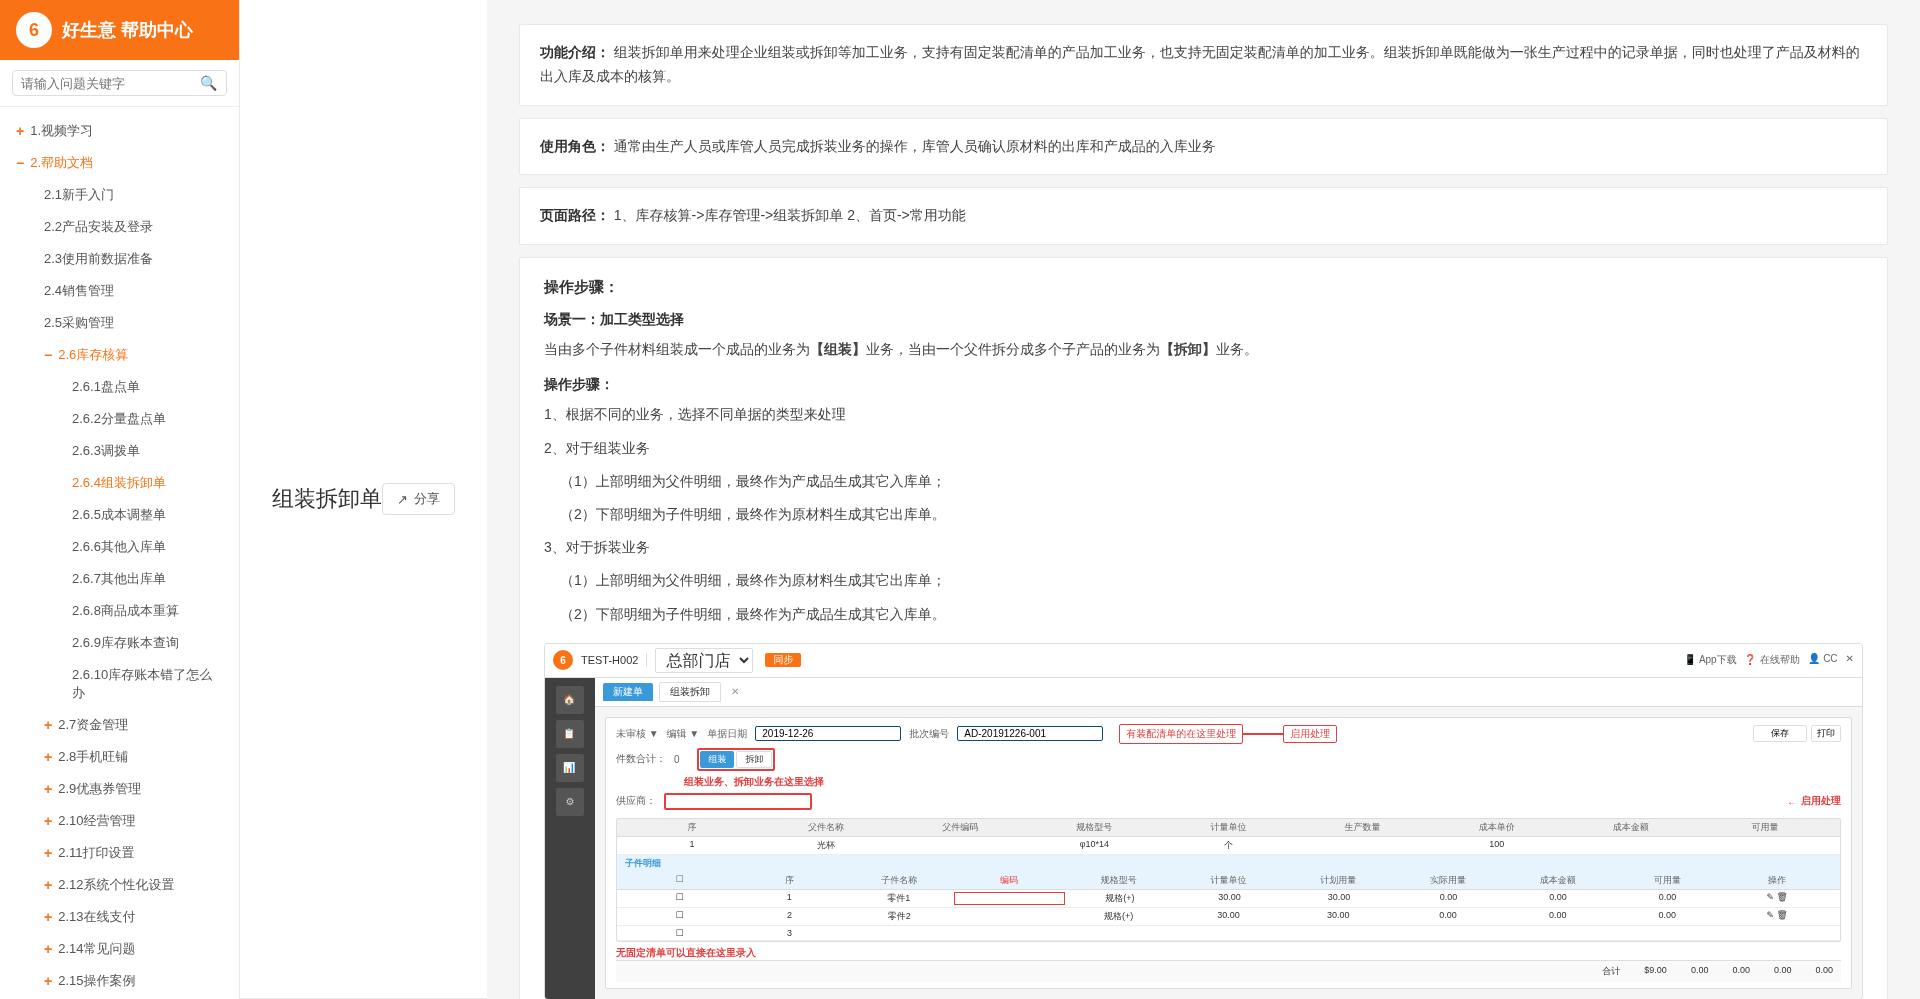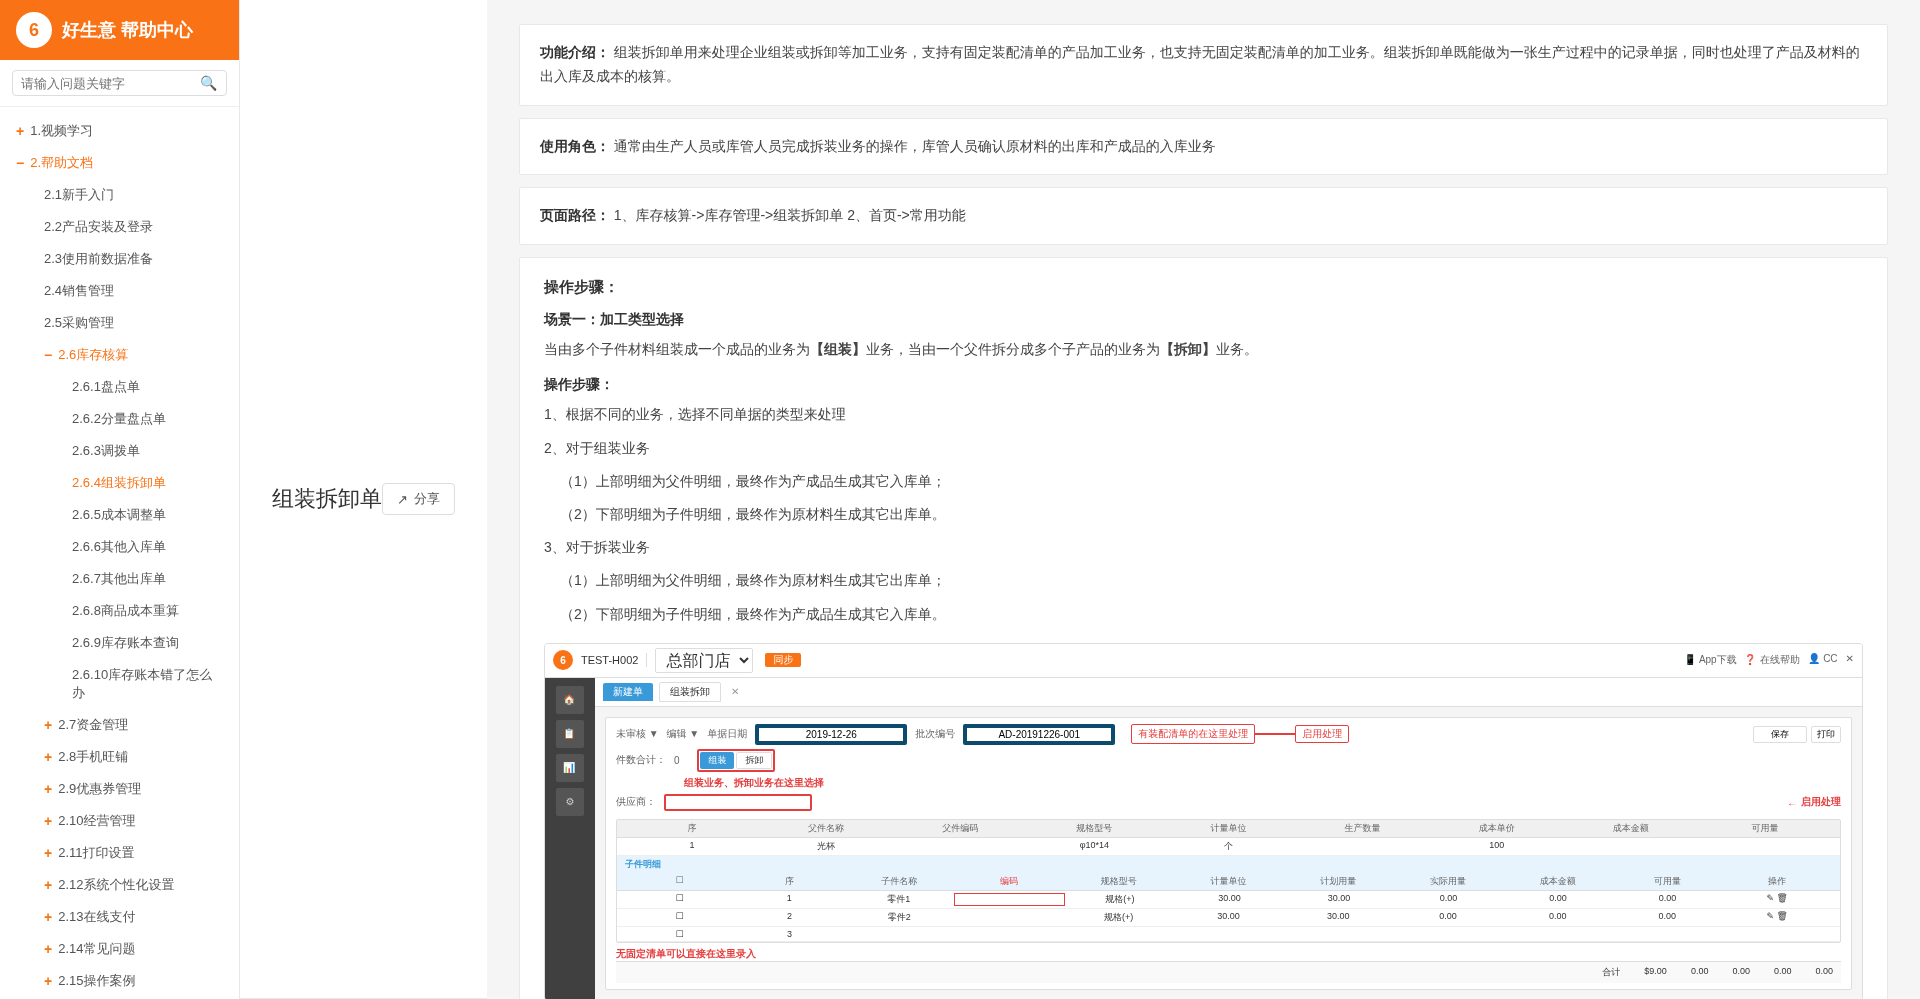--- a/index.html
+++ b/index.html
@@ -211,21 +211,21 @@
 
     .ss-form-area {
       background: #fff;
       margin: 6px;
       padding: 6px 10px;
       border: 1px solid #ddd;
       border-radius: 2px;
     }
     .ss-form-row { display: flex; align-items: center; gap: 8px; margin-bottom: 4px; flex-wrap: wrap; }
     .ss-form-label { font-size: 10px; color: #666; white-space: nowrap; }
-    .ss-form-input { border: 4px solid #0c4a6e; border-radius: 2px; padding: 1px 6px; font-size: 10px; min-width: 80px; text-align: center; }
+    .ss-form-input { border: 1px solid #0c4a6e; border-radius: 2px; padding: 1px 6px; font-size: 10px; min-width: 80px; }
     .ss-form-input-red { border: 2px solid #e53e3e; border-radius: 2px; padding: 1px 6px; font-size: 10px; min-width: 80px; }
 
     .ss-table-header {
       background: #f0f0f0;
       display: flex;
       border-bottom: 1px solid #ddd;
       font-size: 9px;
       color: #666;
       padding: 2px 8px;
     }

